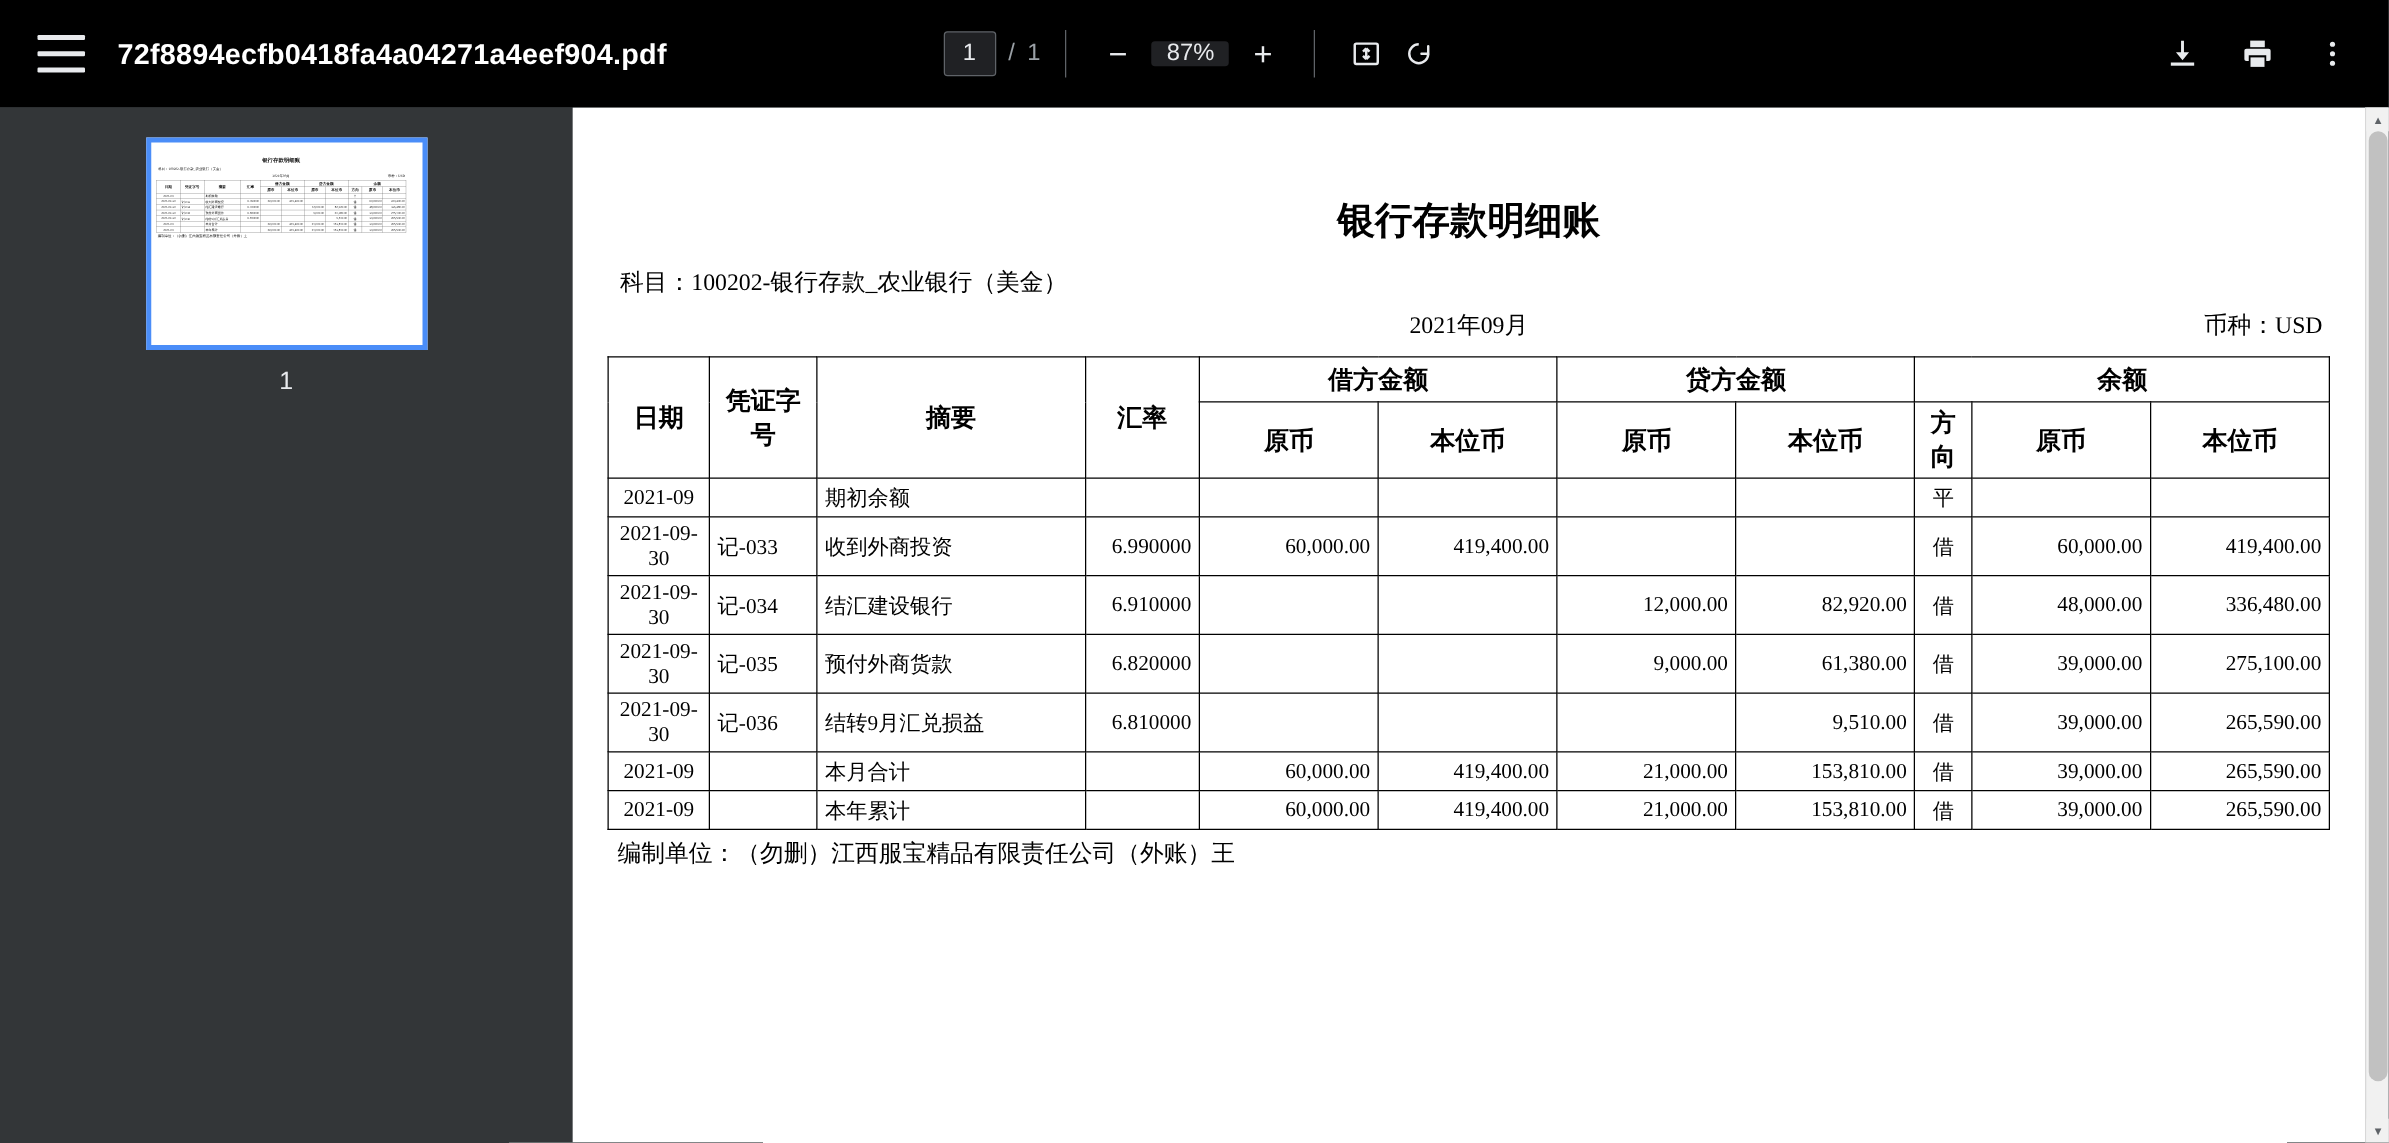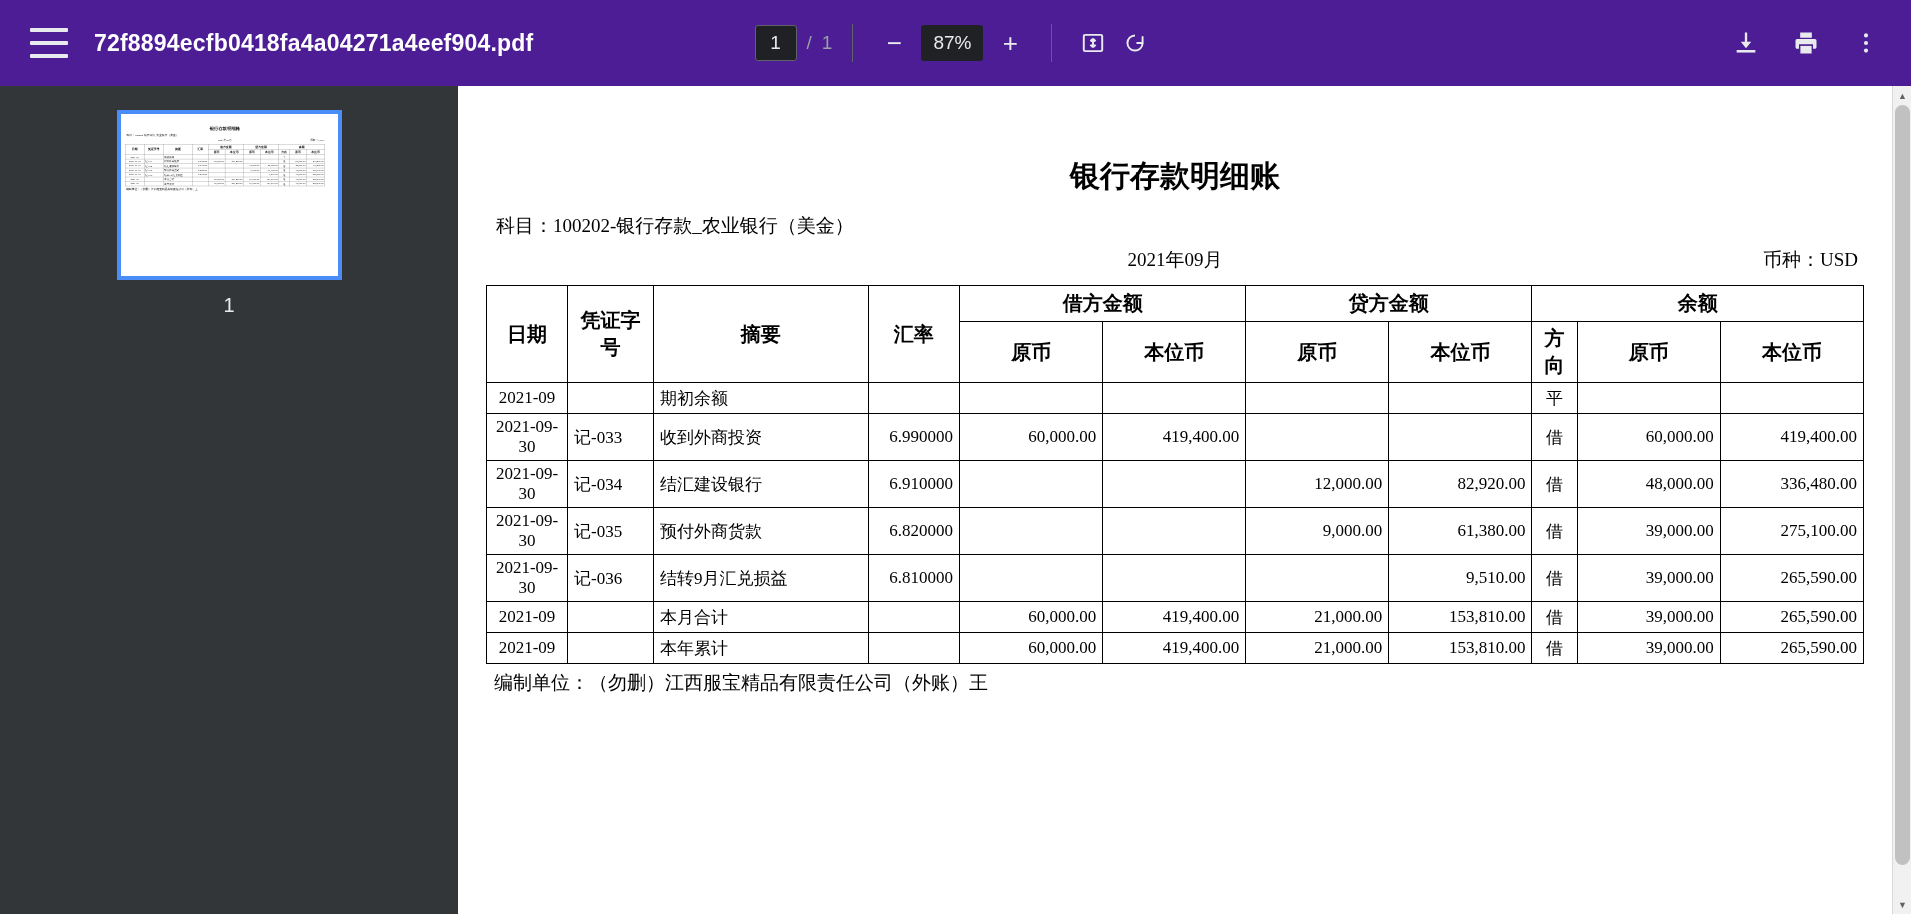--- a/index.html
+++ b/index.html
@@ -8,21 +8,21 @@
     width: 1911px; height: 914px;
     overflow: hidden;
     font-family: "Liberation Sans", sans-serif;
     background: #525659;
   }
 
   
   .toolbar {
     position: relative;
     height: 86px;
-    background: #4c1d95;
+    background: #000000;
     display: flex;
     align-items: center;
     color: #e8eaed;
   }
   .tb-left { display: flex; align-items: center; flex: 0 0 auto; }
   .hamburger {
     width: 38px; height: 30px;
     margin-left: 30px; margin-right: 26px;
     display: flex; flex-direction: column; justify-content: space-between;
     cursor: pointer;
@@ -69,21 +69,21 @@
     width: 42px; height: 42px;
     display: flex; align-items: center; justify-content: center;
     cursor: pointer;
     border-radius: 50%;
     color: #e8eaed;
     font-size: 26px;
     line-height: 1;
     user-select: none;
   }
   .zoom-val {
-    min-width: 62px; height: 36px;
+    min-width: 62px; height: 20px;
     background: #202124;
     border-radius: 3px;
     display: flex; align-items: center; justify-content: center;
     font-size: 19px;
     color: #e8eaed;
     margin: 0 6px;
   }
   .tb-right {
     position: absolute;
     right: 0; top: 0; bottom: 0;

